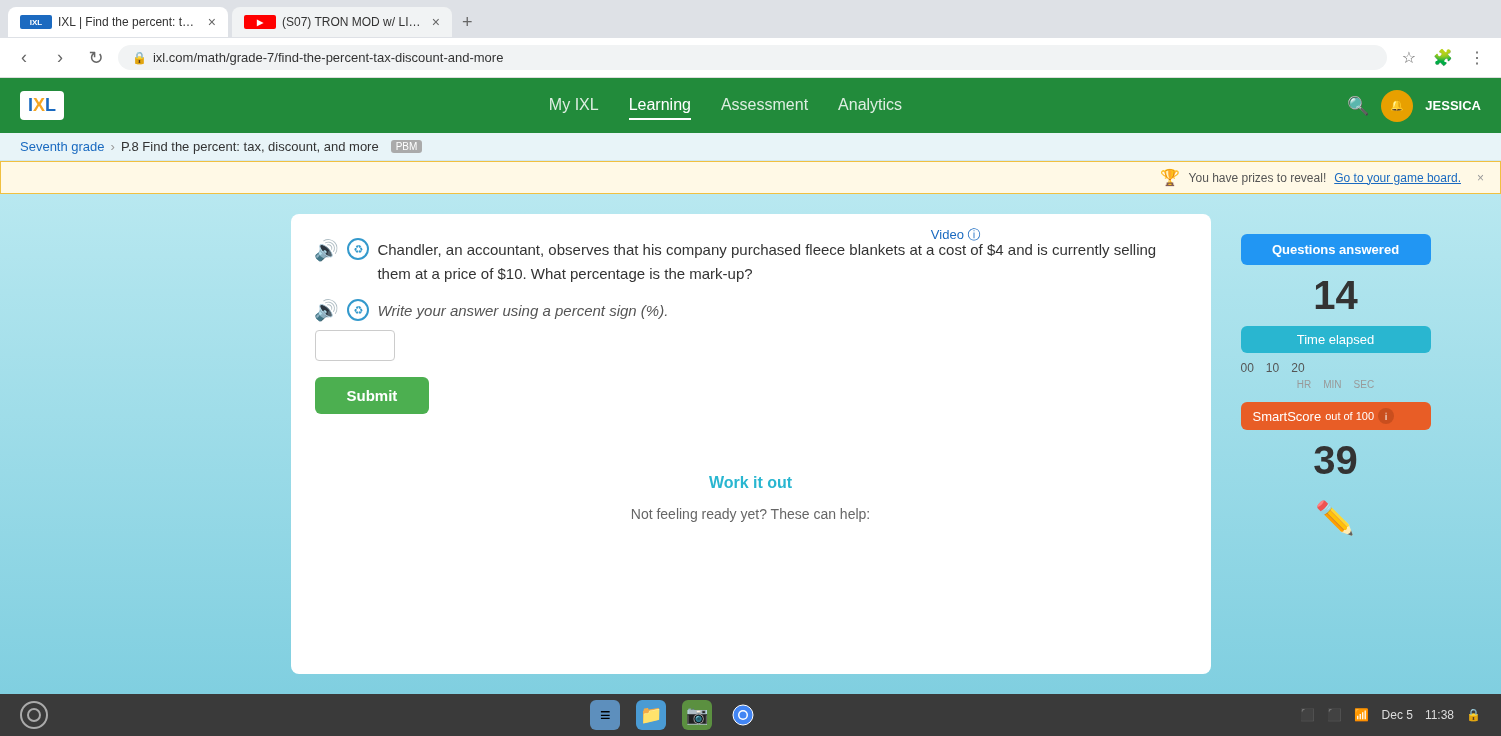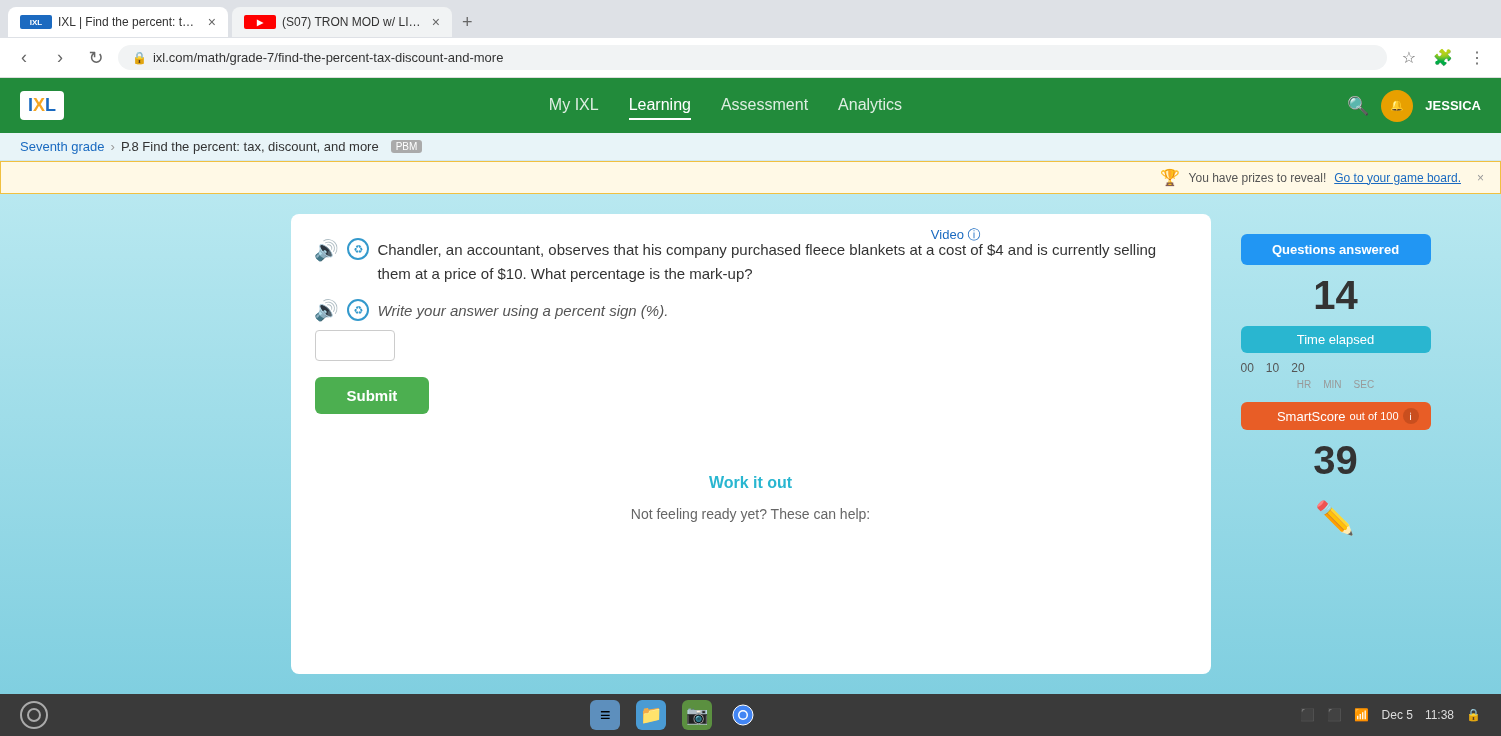--- a/index.html
+++ b/index.html
@@ -68,21 +68,21 @@
 
     .submit-btn { background: #4caf50; color: white; border: none; border-radius: 6px; padding: 10px 32px; font-size: 15px; cursor: pointer; font-weight: bold; }
 
     
     .right-panel { position: absolute; top: 20px; right: -220px; width: 190px; }
     .questions-answered-btn { background: #2196f3; color: white; border: none; border-radius: 6px; padding: 8px 16px; font-size: 13px; cursor: pointer; width: 100%; font-weight: bold; text-align: center; }
     .questions-count { font-size: 40px; font-weight: bold; color: #333; text-align: center; margin: 8px 0; }
     .time-elapsed-btn { background: #29b6d0; color: white; border: none; border-radius: 6px; padding: 6px 12px; font-size: 13px; cursor: pointer; width: 100%; text-align: center; margin-bottom: 8px; }
     .timer-display { display: flex; gap: 12px; font-size: 12px; color: #555; margin-bottom: 4px; }
     .timer-labels { display: flex; justify-content: center; gap: 12px; font-size: 10px; color: #999; margin-bottom: 12px; }
-    .smart-score-btn { background: #e85d26; color: white; border: none; border-radius: 6px; padding: 6px 12px; font-size: 13px; cursor: pointer; width: 100%; text-align: center; display: flex; align-items: center; justify-content: flex-end; gap: 4px; }
+    .smart-score-btn { background: #e85d26; color: white; border: none; border-radius: 6px; padding: 6px 12px; font-size: 13px; cursor: pointer; width: 100%; text-align: center; display: flex; align-items: center; justify-content: flex-start; gap: 4px; }
     .info-circle { background: #c94e1e; border-radius: 50%; width: 16px; height: 16px; display: flex; align-items: center; justify-content: center; font-size: 10px; color: white; }
     .smart-score-value { font-size: 40px; font-weight: bold; color: #333; text-align: center; margin: 8px 0; }
     .pencil-icon { color: #4ab8cc; font-size: 32px; text-align: center; margin-top: 16px; cursor: pointer; }
 
     
     .video-btn { position: absolute; top: 12px; right: 230px; background: none; border: none; color: #1a6ac0; font-size: 13px; cursor: pointer; display: flex; align-items: center; gap: 4px; }
 
     
     .work-it-out { text-align: center; margin-top: 60px; }
     .work-it-out-title { color: #29b6d0; font-size: 16px; font-weight: bold; margin-bottom: 14px; }

